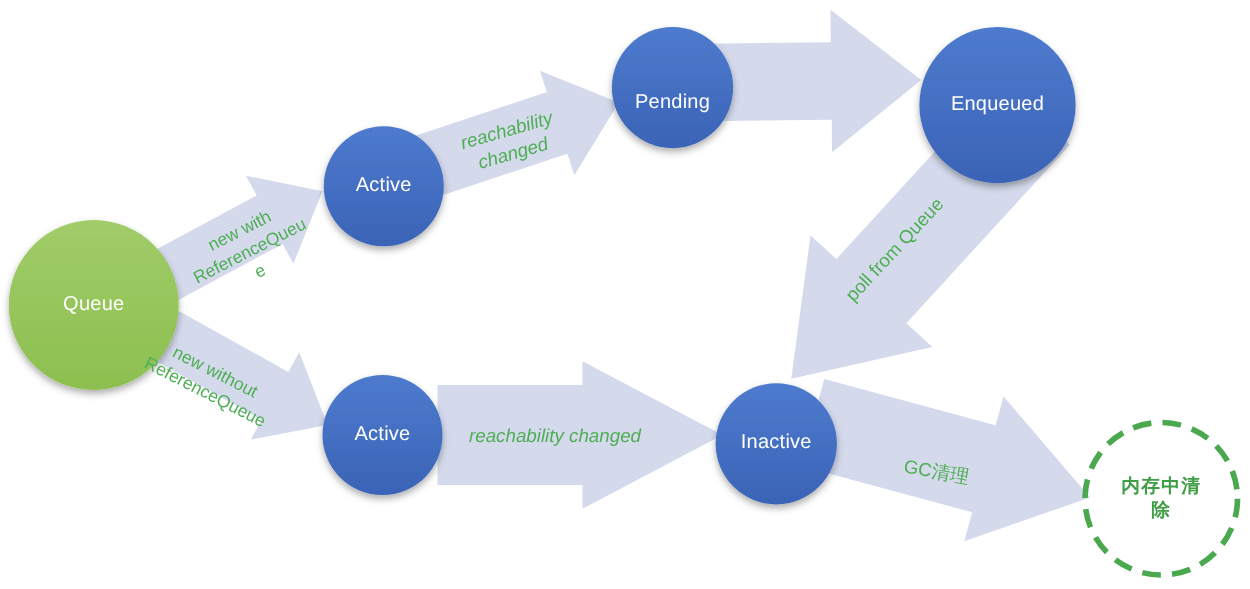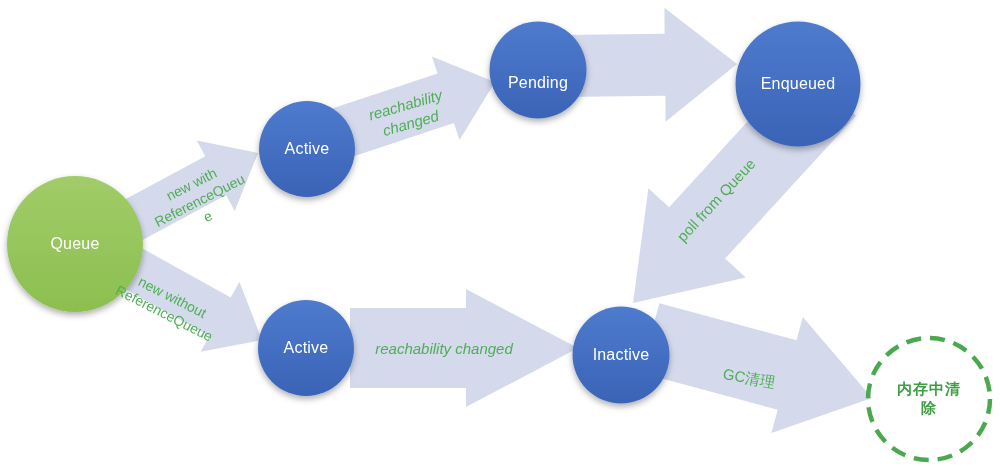--- a/index.html
+++ b/index.html
@@ -41,21 +41,20 @@
     font-size: 15px;
   }
   .edge-label.cjk {
     font-size: 15px;
   }
   .memory-label {
     color: #3e9d45;
     font-size: 15px;
     font-weight: bold;
     letter-spacing: 1px;
-    font-family: Liberation Serif, serif;
   }
 </style>
 </head>
 <body>
 
 <div class="canvas">
 
   <svg width="1000" height="471" viewBox="0 0 1000 471">
     <defs>
       <linearGradient id="gradBlue" x1="0" y1="0" x2="0" y2="1">

